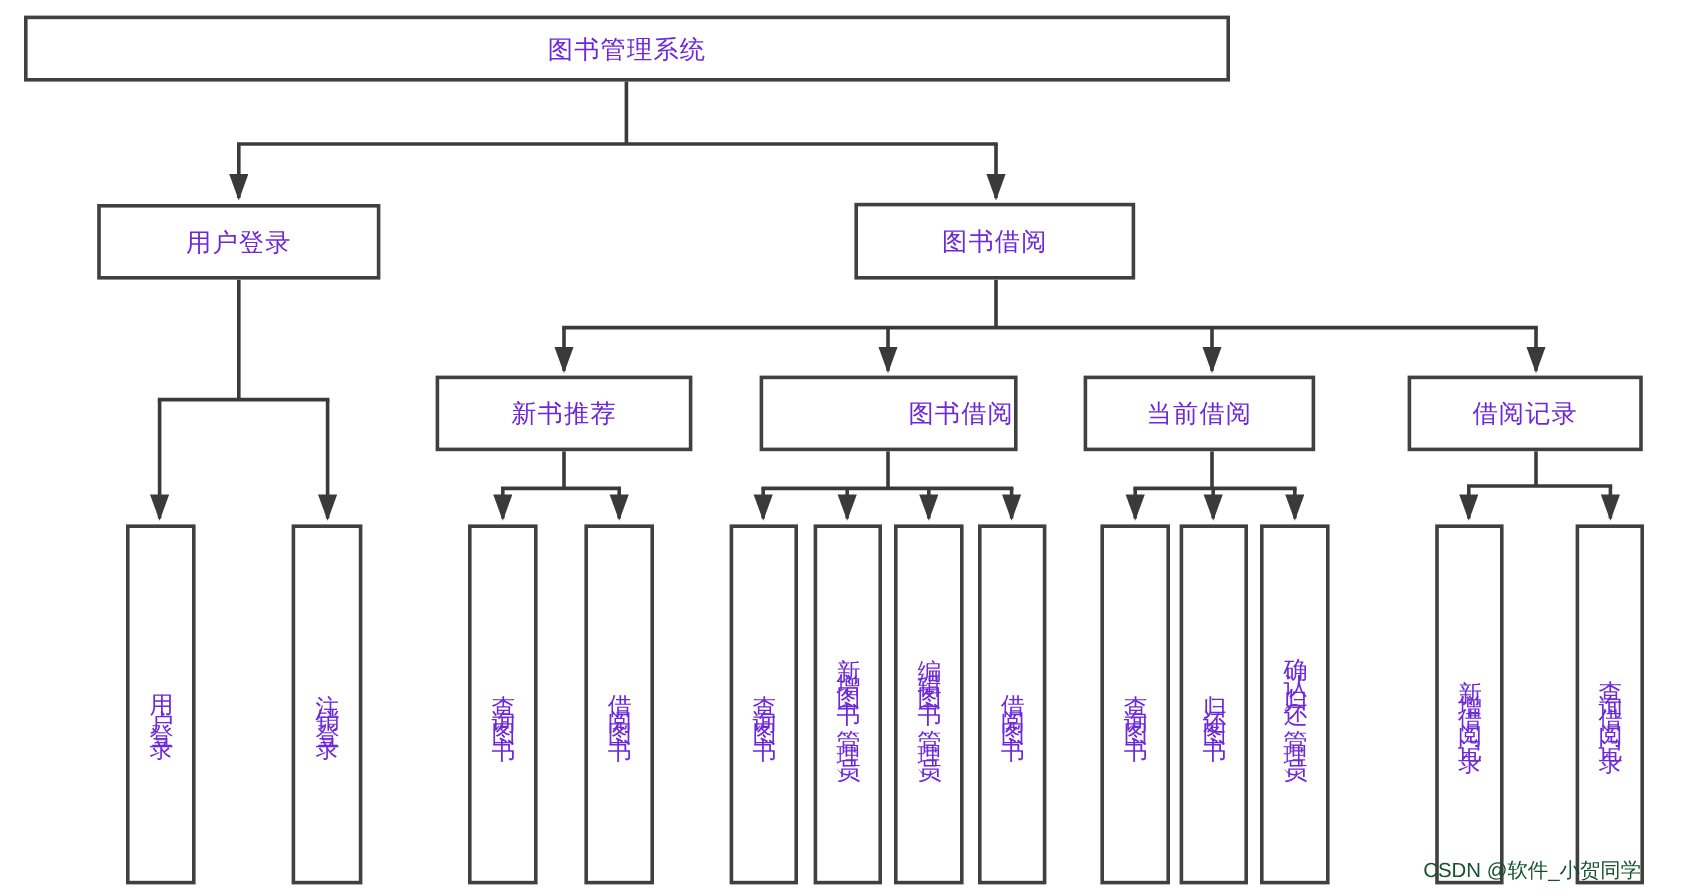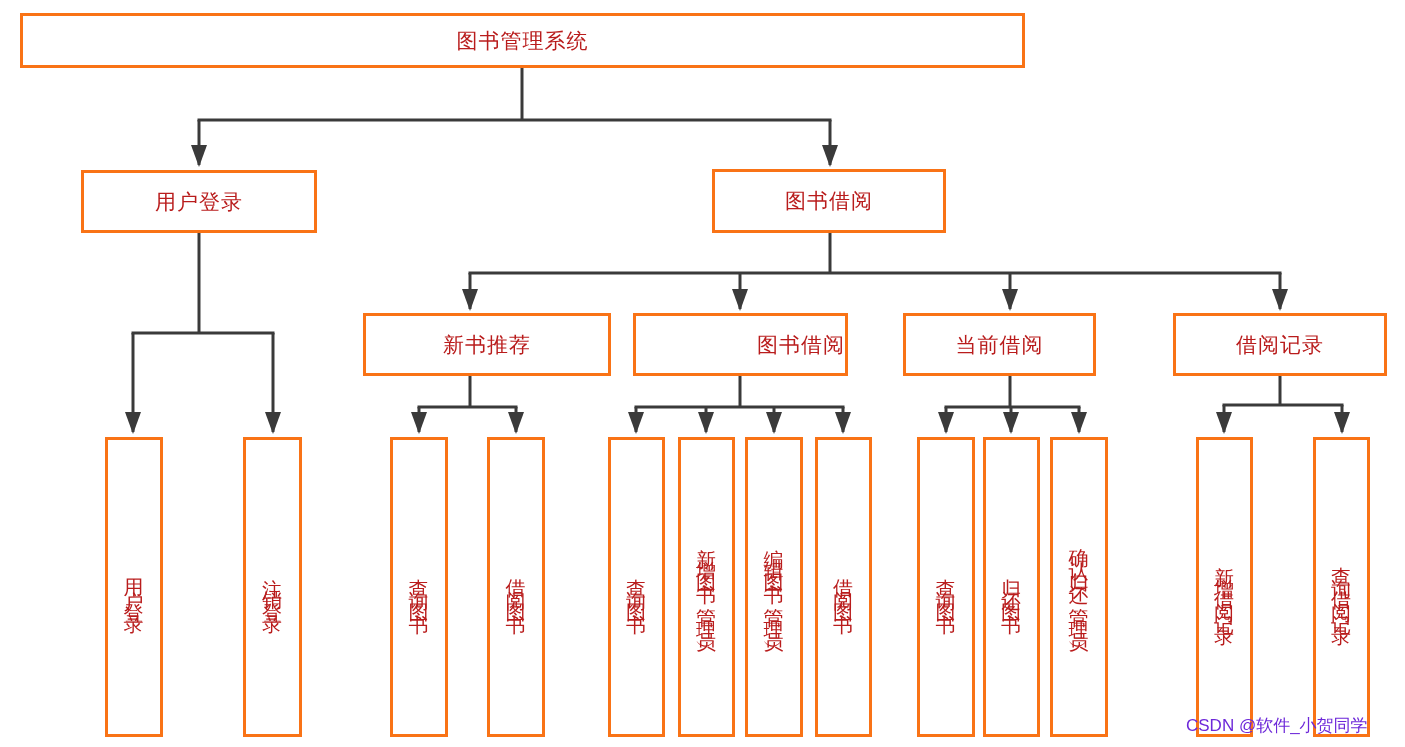--- a/index.html
+++ b/index.html
@@ -19,46 +19,46 @@
     position: absolute;
     left: 0;
     top: 0;
     width: 1405px;
     height: 747px;
   }
   .node {
     position: absolute;
     box-sizing: border-box;
     background: #ffffff;
-    border: 3px solid #f97316;
+    border: 3px solid #404040;
     display: flex;
     align-items: center;
     justify-content: center;
-    color: #b91c1c;
+    color: #6d28d9;
     z-index: 2;
   }
   .node.h span {
     font-size: 21px;
     letter-spacing: 1px;
     white-space: nowrap;
   }
   .node.v span {
     writing-mode: vertical-rl;
     text-orientation: mixed;
     font-size: 20px;
     letter-spacing: 12px;
     line-height: 1;
     white-space: nowrap;
   }
   .watermark {
     position: absolute;
     left: 1186px;
     top: 714px;
     font-size: 17px;
-    color: #6d28d9;
+    color: #14532d;
     white-space: nowrap;
     z-index: 3;
     text-align: right;
   }
 </style>
 </head>
 <body>
 
 <div id="stage">
 
@@ -116,30 +116,30 @@
     <span>图书管理系统</span>
   </div>
 
   <div class="node h" style="left:81px; top:170px; width:236px; height:63px;">
     <span>用户登录</span>
   </div>
   <div class="node h" style="left:712px; top:169px; width:234px; height:64px;">
     <span>图书借阅</span>
   </div>
 
-  <div class="node h" style="left:363px; top:313px; width:248px; height:63px;">
+  <div class="node h" style="left:363px; top:313px; width:214px; height:63px;">
     <span>新书推荐</span>
   </div>
   <div class="node h" style="left:633px; top:313px; width:215px; height:63px;justify-content:flex-end;">
     <span>图书借阅</span>
   </div>
   <div class="node h" style="left:903px; top:313px; width:193px; height:63px;">
     <span>当前借阅</span>
   </div>
-  <div class="node h" style="left:1173px; top:313px; width:214px; height:63px;justify-content:center;">
+  <div class="node h" style="left:1173px; top:313px; width:196px; height:63px;justify-content:center;">
     <span>借阅记录</span>
   </div>
 
   <div class="node v" style="left:105px; top:437px; width:58px; height:300px;">
     <span>用户登录</span>
   </div>
   <div class="node v" style="left:243px; top:437px; width:59px; height:300px;">
     <span>注销登录</span>
   </div>
 

